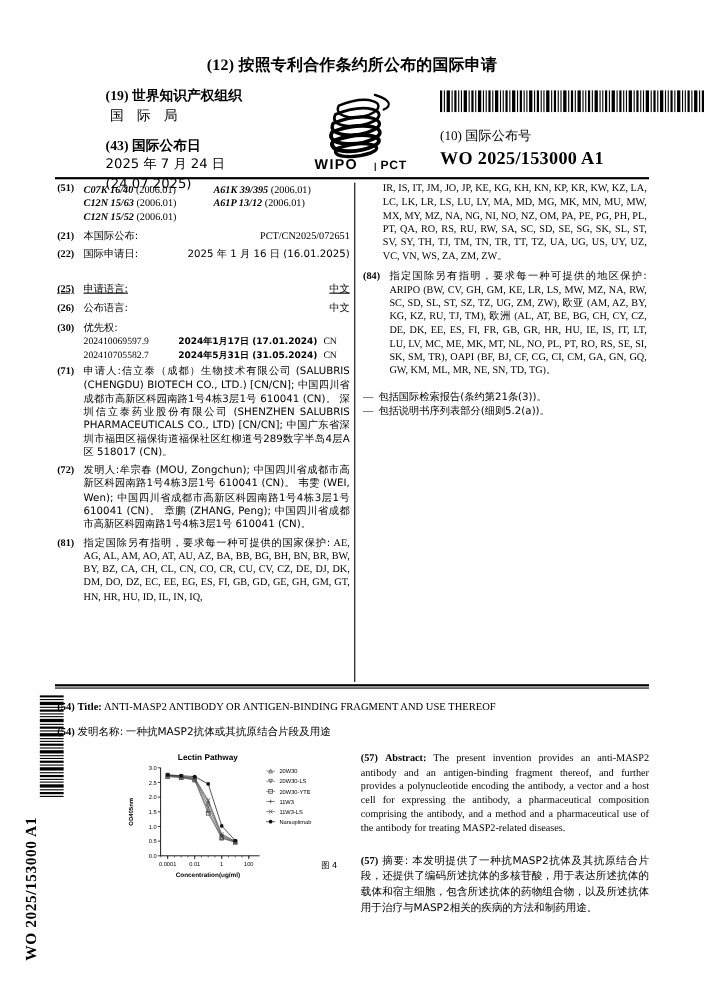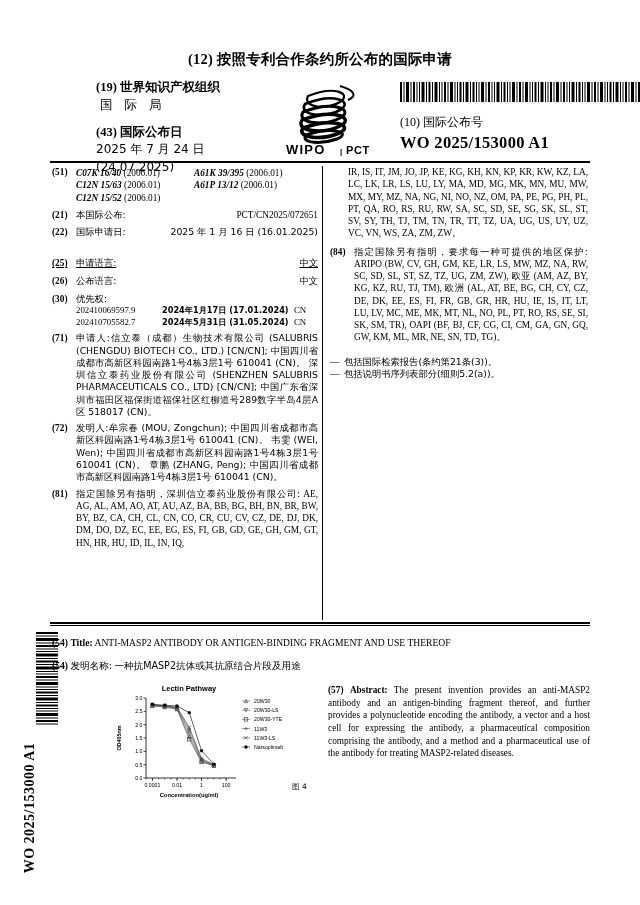--- a/index.html
+++ b/index.html
@@ -430,21 +430,21 @@
     <div class="fld" style="margin-top:4px;">
       <div class="code">(72)</div>
       <div class="body cjk listpara">
         <span>发明人:</span><span>牟宗春 (MOU, Zongchun); 中国四川省成都市高新区科园南路1号4栋3层1号 610041 (CN)。 韦雯 (WEI, Wen); 中国四川省成都市高新区科园南路1号4栋3层1号 610041 (CN)。 章鹏 (ZHANG, Peng); 中国四川省成都市高新区科园南路1号4栋3层1号 610041 (CN)。</span>
       </div>
     </div>
 
     <div class="fld" style="margin-top:4px;">
       <div class="code">(81)</div>
       <div class="body listpara">
-        <span class="cjk">指定国除另有指明，深圳信立泰药业股份有限公司:</span>
+        <span class="cjk">指定国除另有指明，要求每一种可提供的国家保护:</span>
         <span>AE, AG, AL, AM, AO, AT, AU, AZ, BA, BB, BG, BH, BN, BR, BW, BY, BZ, CA, CH, CL, CN, CO, CR, CU, CV, CZ, DE, DJ, DK, DM, DO, DZ, EC, EE, EG, ES, FI, GB, GD, GE, GH, GM, GT, HN, HR, HU, ID, IL, IN, IQ,</span>
       </div>
     </div>
 
   </div>
 
   <div class="bib right">
 
     <div class="fld">
       <div class="code" style="width:18px;"></div>
@@ -486,20 +486,25 @@
       <span class="cjk">发明名称:</span>
       <span class="cjk">一种抗MASP2抗体或其抗原结合片段及用途</span>
     </div>
   </div>
 
   <div class="abs">
     <div>
       <span class="code">(57)</span>
       <span class="code">Abstract:</span>
       <span>The present invention provides an anti-MASP2 antibody and an antigen-binding fragment thereof, and further provides a polynucleotide encoding the antibody, a vector and a host cell for expressing the antibody, a pharmaceutical composition comprising the antibody, and a method and a pharmaceutical use of the antibody for treating MASP2-related diseases.</span>
+    </div>
+    <div class="zh">
+      <span class="code en">(57)</span>
+      <span>摘要:</span>
+      <span>本发明提供了一种抗MASP2抗体及其抗原结合片段，还提供了编码所述抗体的多核苷酸，用于表达所述抗体的载体和宿主细胞，包含所述抗体的药物组合物，以及所述抗体用于治疗与MASP2相关的疾病的方法和制药用途。</span>
     </div>
   </div>
 
   <svg class="side-barcode" viewBox="0 0 22 94" preserveAspectRatio="none">
     <g fill="#000">
       <rect x="0" y="0" width="22" height="2"></rect>
         <rect x="0" y="3.5" width="22" height="1"></rect>
       <rect x="0" y="6" width="22" height="3"></rect>
         <rect x="0" y="10.5" width="22" height="1"></rect>
       <rect x="0" y="13" width="22" height="2"></rect>

